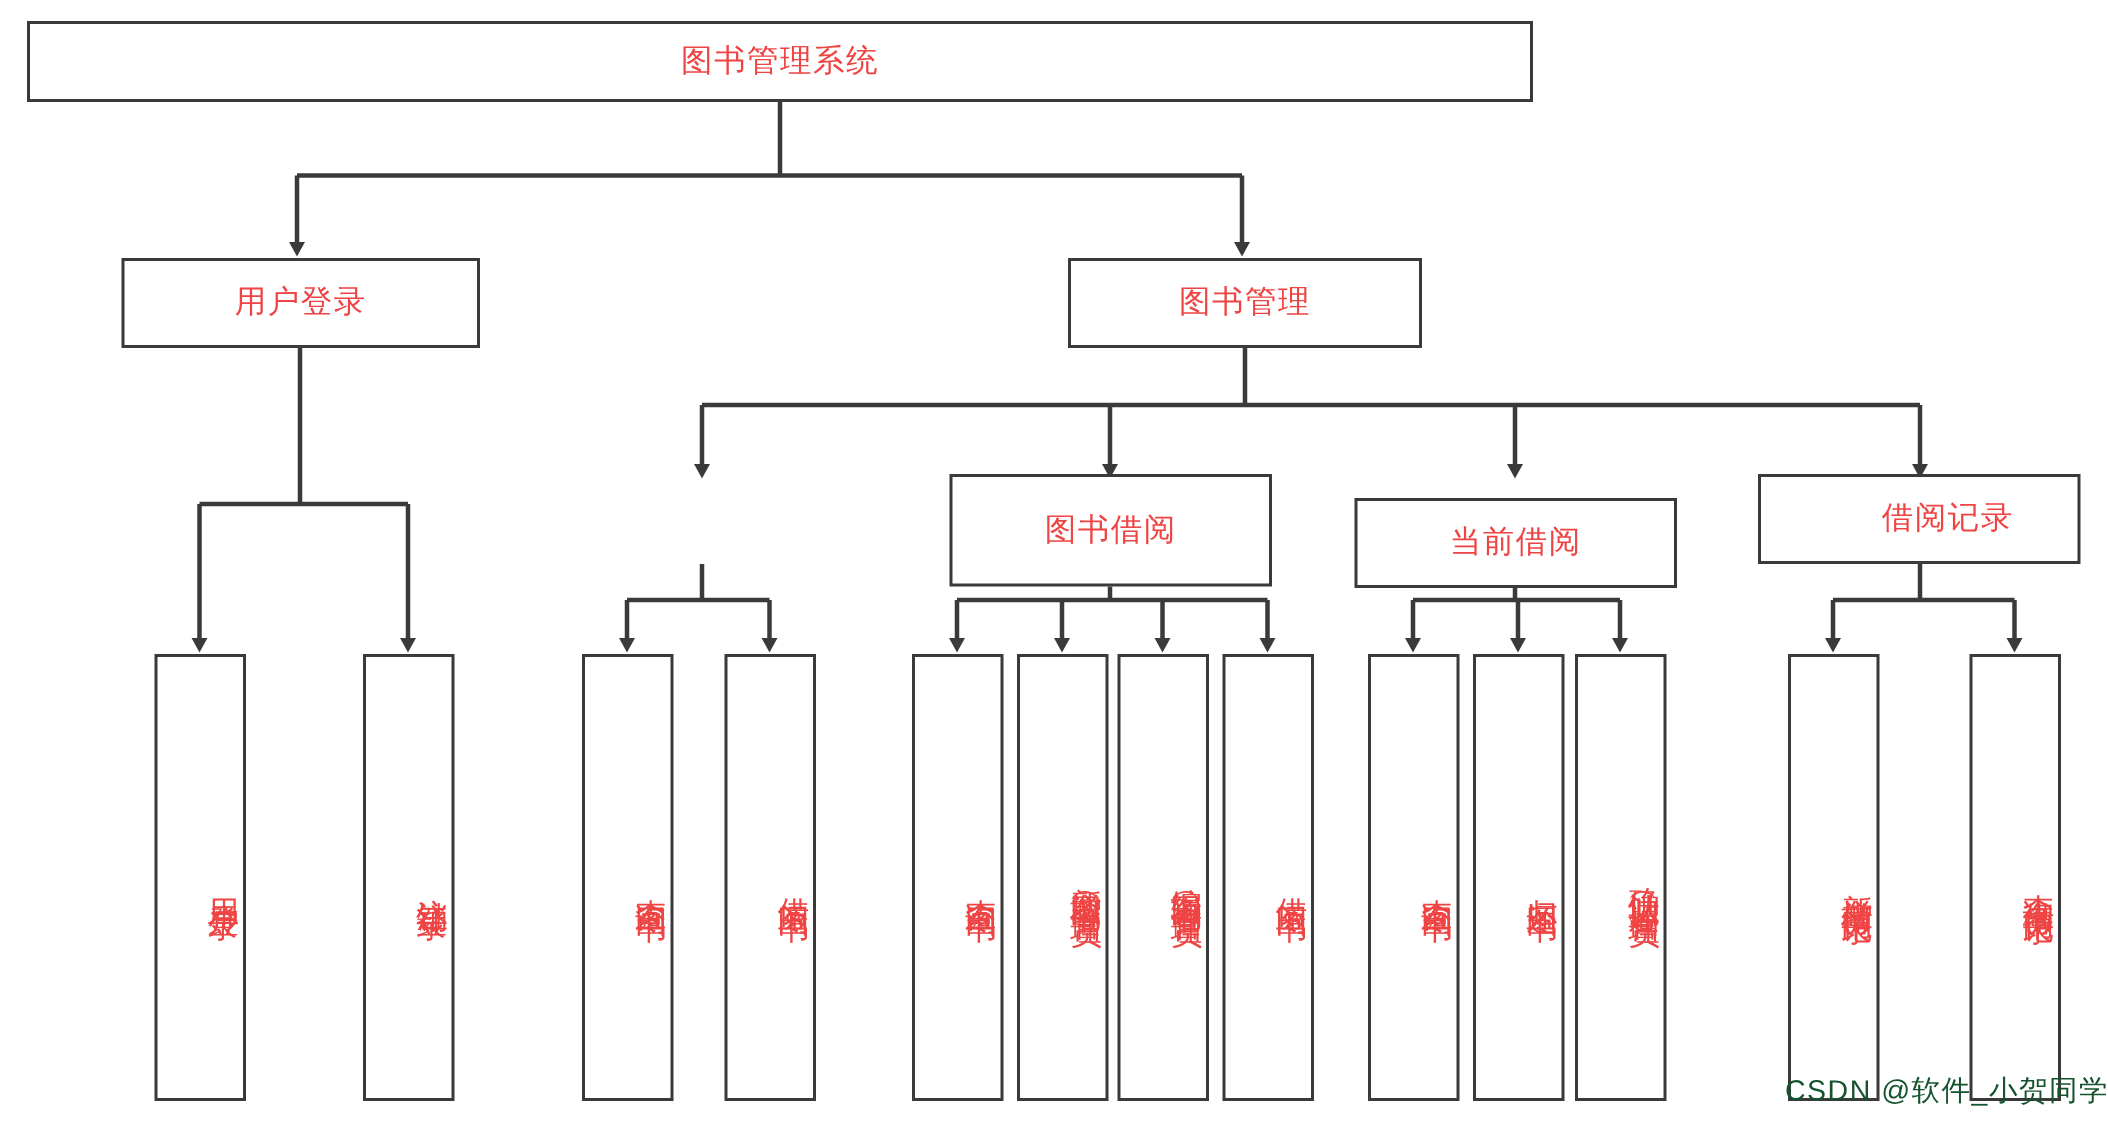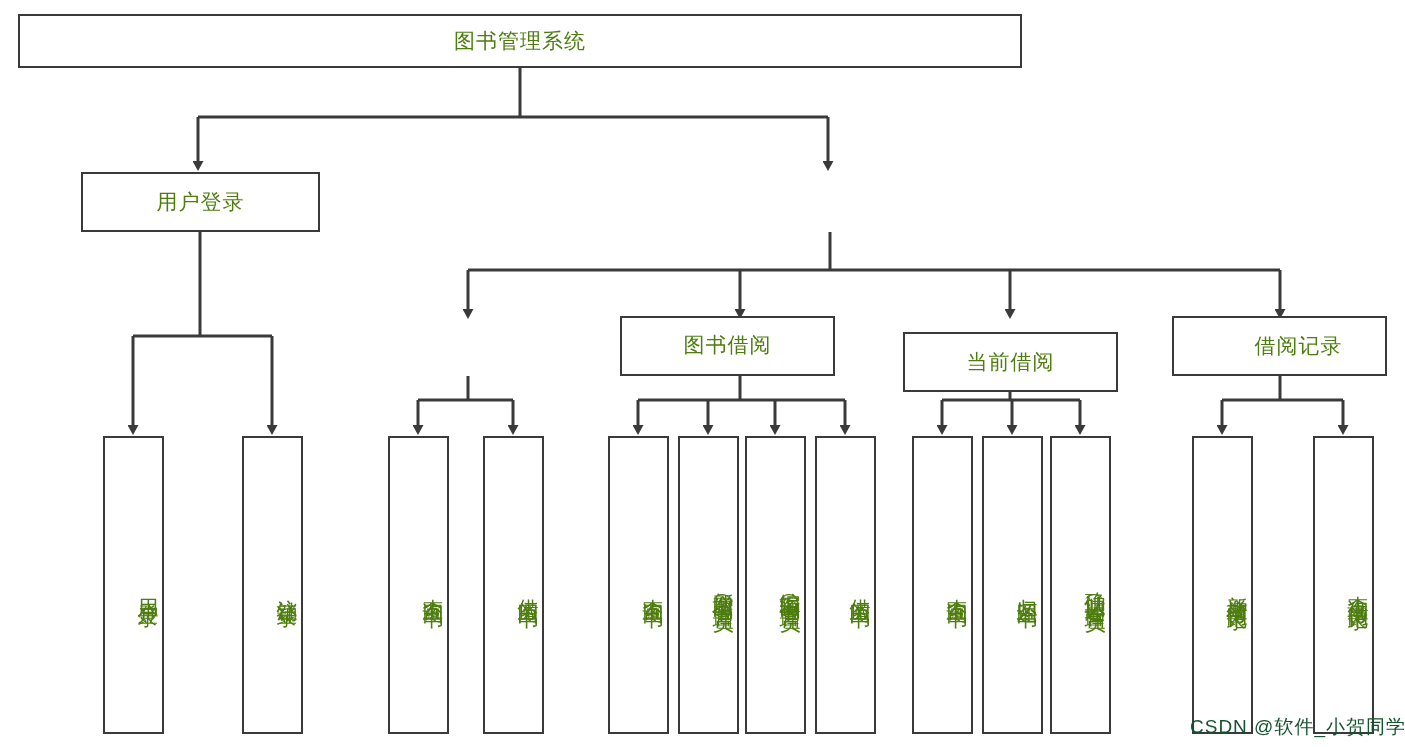--- a/index.html
+++ b/index.html
@@ -25,21 +25,21 @@
     pointer-events: none;
   }
   .node {
     position: absolute;
     box-sizing: border-box;
     background: #ffffff;
     border: 2px solid #3a3a3a;
     display: flex;
     align-items: center;
     justify-content: center;
-    color: #4d7c0f;
+    color: #ef4444;
   }
   .node.horiz {
     font-size: 21px;
     letter-spacing: 1px;
     line-height: 1.2;
   }
   .node.vert {
     writing-mode: vertical-rl;
     text-orientation: upright;
     font-size: 21px;
@@ -119,22 +119,25 @@
     </g>
   </svg>
 
   <div class="node horiz" style="left:18px; top:14px; width:1004px; height:54px;">
     <span>图书管理系统</span>
   </div>
 
   <div class="node horiz" style="left:81px; top:172px; width:239px; height:60px;">
     <span>用户登录</span>
   </div>
+  <div class="node horiz" style="left:712px; top:172px; width:236px; height:60px;">
+    <span>图书管理</span>
+  </div>
 
-  <div class="node horiz" style="left:620px; top:316px; width:215px; height:60px;font-family:Liberation Serif, serif;">
+  <div class="node horiz" style="left:633px; top:316px; width:215px; height:75px;">
     <span>图书借阅</span>
   </div>
   <div class="node horiz" style="left:903px; top:316px; width:215px; height:60px;margin-top:16px;">
     <span>当前借阅</span>
   </div>
   <div class="node horiz" style="left:1172px; top:316px; width:215px; height:60px;padding-left:38px;">
     <span>借阅记录</span>
   </div>
 
   <div class="node vert" style="left:103px; top:436px; width:61px; height:298px;">

